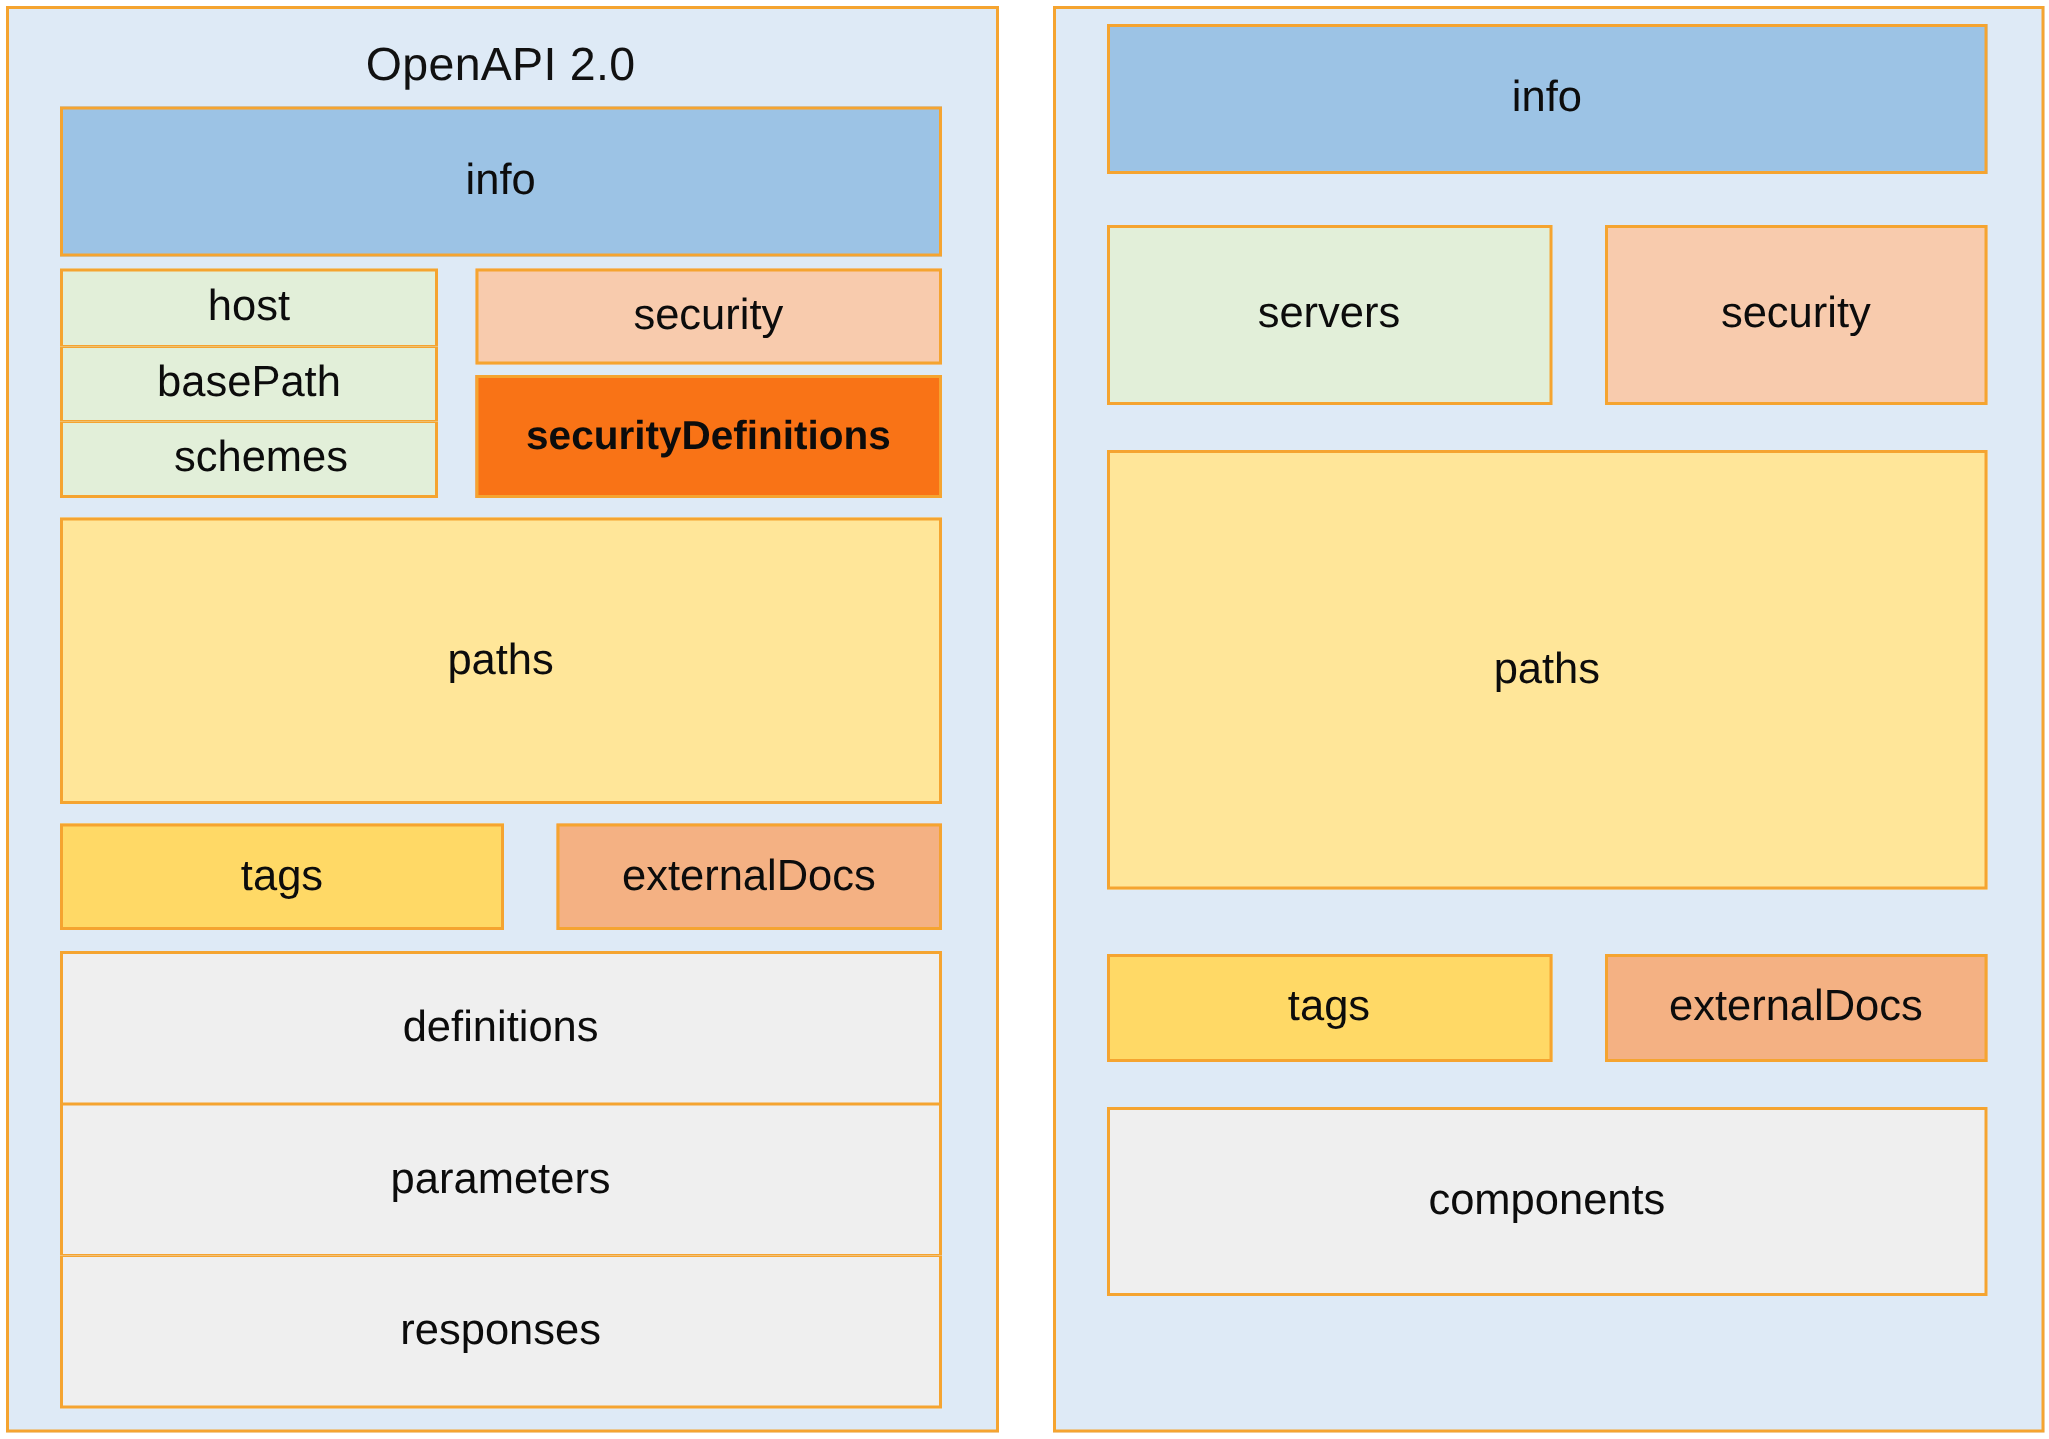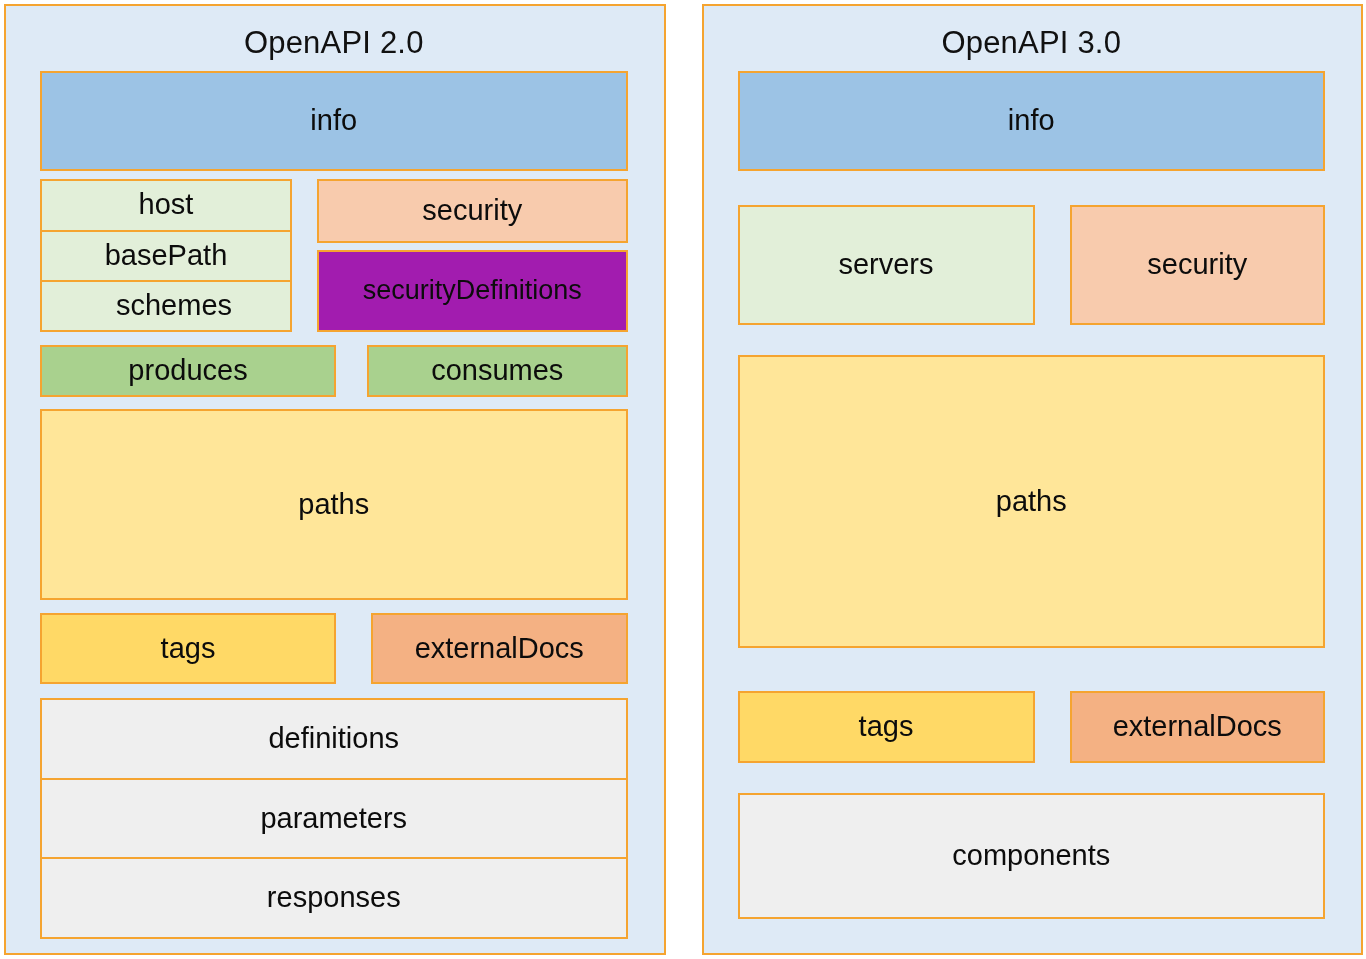--- a/index.html
+++ b/index.html
@@ -60,21 +60,21 @@
   .row {
     display: flex;
     width: 100%;
     box-sizing: border-box;
   }
 
   
   .c-info      { background: #9CC3E5; text-align: right; }
   .c-hostgrp   { background: #E2EFD9; }
   .c-security  { background: #F8CBAD; }
-  .c-secdef    { background: #a21caf; }
+  .c-secdef    { background: #f97316; font-weight: bold; }
   .c-produces  { background: #A9D18E; }
   .c-paths     { background: #FFE699; }
   .c-tags      { background: #FFD966; }
   .c-extdocs   { background: #F4B183; }
   .c-defs      { background: #EFEFEF; }
 
   
   .l-info      { height: 100px; margin-bottom: 8px; }
 
   .l-midrow    { height: 153px; margin-bottom: 13px; }
@@ -140,45 +140,39 @@
         <div class="box c-hostgrp l-stack-item">basePath</div>
         <div class="box c-hostgrp l-stack-item">schemes</div>
       </div>
       <div class="l-col-gap"></div>
       <div class="l-col-right">
         <div class="box c-security l-security">security</div>
         <div class="box c-secdef l-secdef">securityDefinitions</div>
       </div>
     </div>
 
-    <div class="row l-prodrow">
-      <div class="box c-produces l-produces">produces</div>
-      <div class="l-prodgap"></div>
-      <div class="box c-produces l-consumes">consumes</div>
-    </div>
 
     <div class="box c-paths l-paths">paths</div>
 
     <div class="row l-tagrow">
       <div class="box c-tags l-tags">tags</div>
       <div class="l-taggap"></div>
       <div class="box c-extdocs l-extdocs">externalDocs</div>
     </div>
 
     <div class="l-defstack">
       <div class="box c-defs">definitions</div>
       <div class="box c-defs">parameters</div>
       <div class="box c-defs">responses</div>
     </div>
 
   </section>
 
   <section class="panel">
 
-    <div class="panel-title">OpenAPI 3.0</div>
 
     <div class="box c-info r-info">info</div>
 
     <div class="row r-midrow">
       <div class="box c-hostgrp r-servers">servers</div>
       <div class="r-midgap"></div>
       <div class="box c-security r-security">security</div>
     </div>
 
     <div class="box c-paths r-paths">paths</div>

